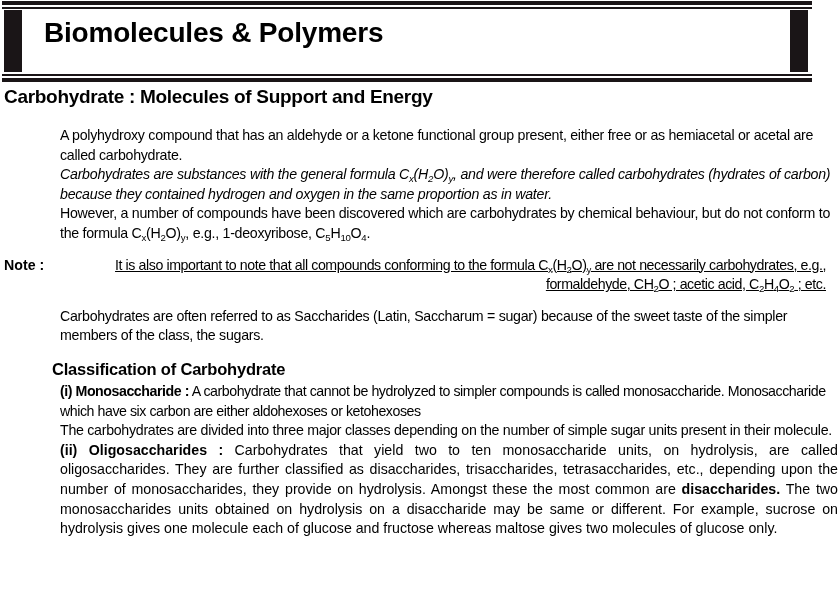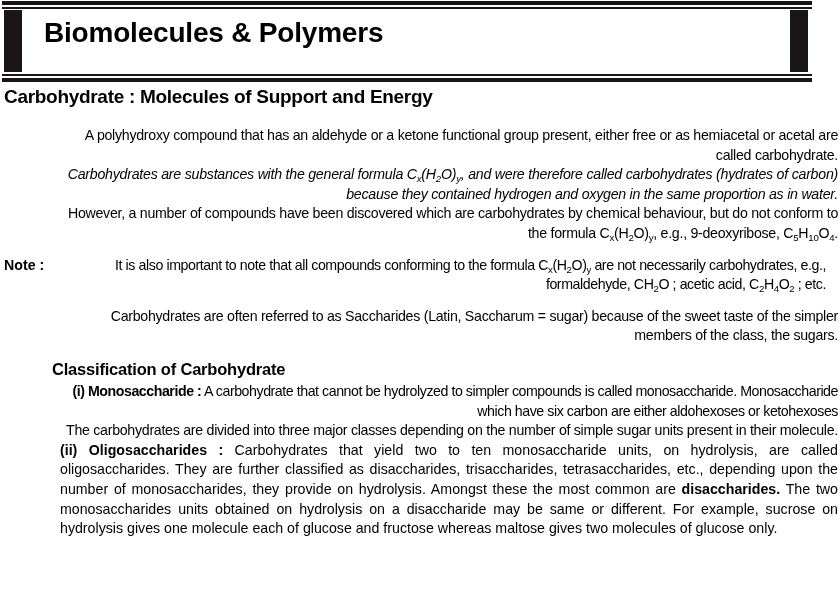--- a/index.html
+++ b/index.html
@@ -77,35 +77,36 @@
     position: absolute;
     left: 0;
     top: 126px;
     width: 840px;
   }
   .para {
     margin: 0;
     padding: 0 2px 0 60px;
     font-size: 14.2px;
     line-height: 19.6px;
-    text-align: right;
+    text-align: left;
   }
   .para.justify { text-align: justify; }
   .para.italic {
     font-style: italic;
     letter-spacing: -0.25px;
   }
   .para.tight { letter-spacing: -0.28px; }
   .para.tighter { letter-spacing: -0.45px; }
 
   
   .note-row {
     position: relative;
     padding-left: 48px;
     padding-right: 2px;
+    text-decoration: underline;
   }
   .note-label {
     position: absolute;
     left: 4px;
     top: 0;
     font-size: 14.2px;
     line-height: 19.6px;
     font-weight: bold;
     white-space: nowrap;
   }
@@ -153,21 +154,21 @@
 </div>
 
 <div class="section-heading">Carbohydrate : Molecules of Support and Energy</div>
 
 <div class="content">
 
   <p class="para tight">A polyhydroxy compound that has an aldehyde or a ketone functional group present, either free or as hemiacetal or acetal are called carbohydrate.</p>
 
   <p class="para italic"><span>Carbohydrates are substances with the general formula C</span><span class="nowrap"><sub>x</sub>(H<sub>2</sub>O)<sub>y</sub></span><span>, and were therefore called carbohydrates (hydrates of carbon) because they contained hydrogen and oxygen in the same proportion as in water.</span></p>
 
-  <p class="para tight"><span>However, a number of compounds have been discovered which are carbohydrates by chemical behaviour, but do not conform to the formula C</span><span class="nowrap"><sub>x</sub>(H<sub>2</sub>O)<sub>y</sub></span><span>, e.g., 9-deoxyribose, C</span><span class="nowrap"><sub>5</sub>H<sub>10</sub>O<sub>4</sub></span><span>.</span></p>
+  <p class="para tight"><span>However, a number of compounds have been discovered which are carbohydrates by chemical behaviour, but do not conform to the formula C</span><span class="nowrap"><sub>x</sub>(H<sub>2</sub>O)<sub>y</sub></span><span>, e.g., 1-deoxyribose, C</span><span class="nowrap"><sub>5</sub>H<sub>10</sub>O<sub>4</sub></span><span>.</span></p>
 
   <div class="note-row">
     <div class="note-label">Note :</div>
     <p class="note-body"><span>It is also important to note that all compounds conforming to the formula C</span><span class="nowrap"><sub>x</sub>(H<sub>2</sub>O)<sub>y</sub></span><span> are not necessarily carbohydrates, e.g., formaldehyde, CH</span><span class="nowrap"><sub>2</sub></span><span>O ; acetic acid, C</span><span class="nowrap"><sub>2</sub>H<sub>4</sub>O<sub>2</sub></span><span> ; etc.</span></p>
   </div>
 
   <p class="para tight">Carbohydrates are often referred to as Saccharides (Latin, Saccharum = sugar) because of the sweet taste of the simpler members of the class, the sugars.</p>
 
   <h2 class="sub-heading">Classification of Carbohydrate</h2>
 

